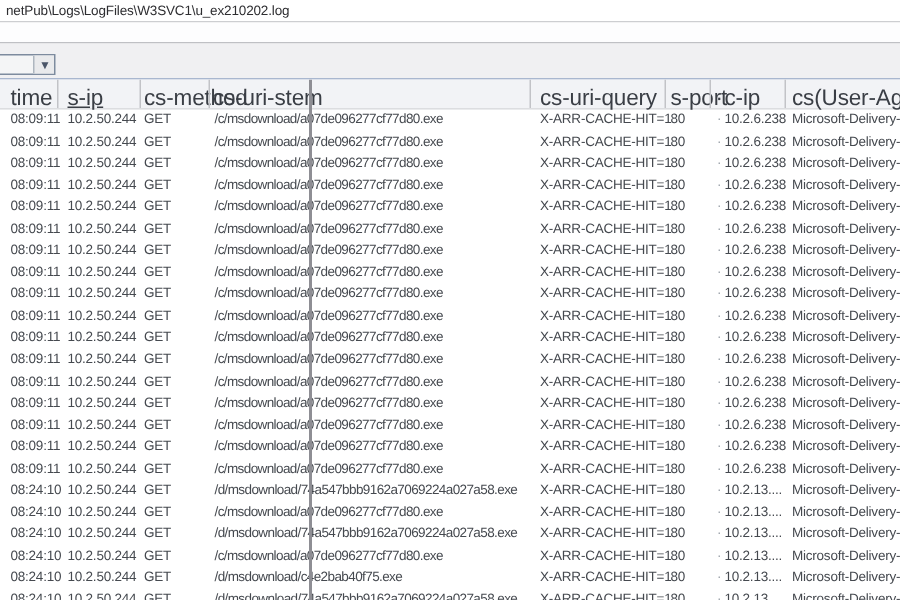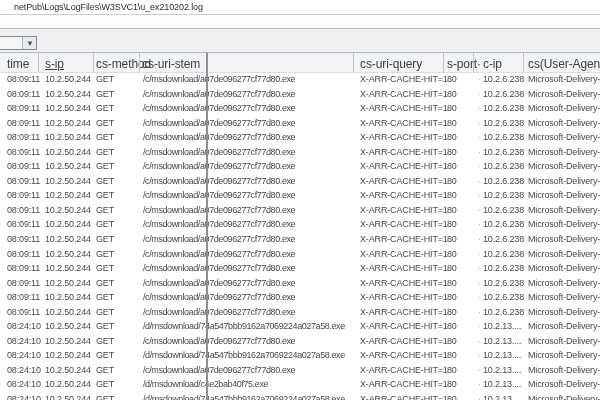--- a/index.html
+++ b/index.html
@@ -8,21 +8,21 @@
     background: #ffffff;
     font-family: "Liberation Sans", "DejaVu Sans", sans-serif;
     -webkit-font-smoothing: antialiased;
   }
   
   .titlebar {
     position: absolute; left: 0; top: 0; width: 600px; height: 14px;
     background: #ffffff; border-bottom: 1px solid #cdced1;
   }
   .titlebar .path {
-    position: absolute; left: 14px; top: 1.5px;
+    position: absolute; left: 4px; top: 1.5px;
     font-size: 9px; color: #2e2e31; letter-spacing: -0.1px; white-space: nowrap;
   }
   
   .band-white {
     position: absolute; left: 0; top: 15px; width: 600px; height: 13px;
     background: #fdfdfe; border-bottom: 1px solid #bfc0c4;
   }
   
   .toolbar {
     position: absolute; left: 0; top: 29px; width: 600px; height: 23px;
@@ -44,21 +44,21 @@
   
   .grid {
     position: absolute; left: 0; top: 52px; width: 600px; height: 348px;
     border-top: 1px solid #a9b7cf; overflow: hidden; background: #ffffff;
   }
   .grid-header {
     position: absolute; left: 0; top: 0; width: 600px; height: 19px;
     background: #f2f3f6; border-bottom: 1px solid #dcdde0;
   }
   .grid-header .hcell {
-    position: absolute; top: 4px; font-size: 12px; color: #3a3e45;
+    position: absolute; top: 4px; font-size: 15px; color: #3a3e45;
     white-space: nowrap; letter-spacing: -0.1px; cursor: pointer;
   }
   .grid-header .hdiv {
     position: absolute; top: 0; width: 1px; height: 19px; background: #c2c3c7;
   }
   .grid-body { position: absolute; left: 0; top: 19px; width: 600px; height: 329px; }
   .row { position: relative; height: 14.55px; width: 600px; }
   .cell {
     position: absolute; top: 0; font-size: 9px; line-height: 14.55px;
     color: #45494f; white-space: nowrap; letter-spacing: -0.15px;

